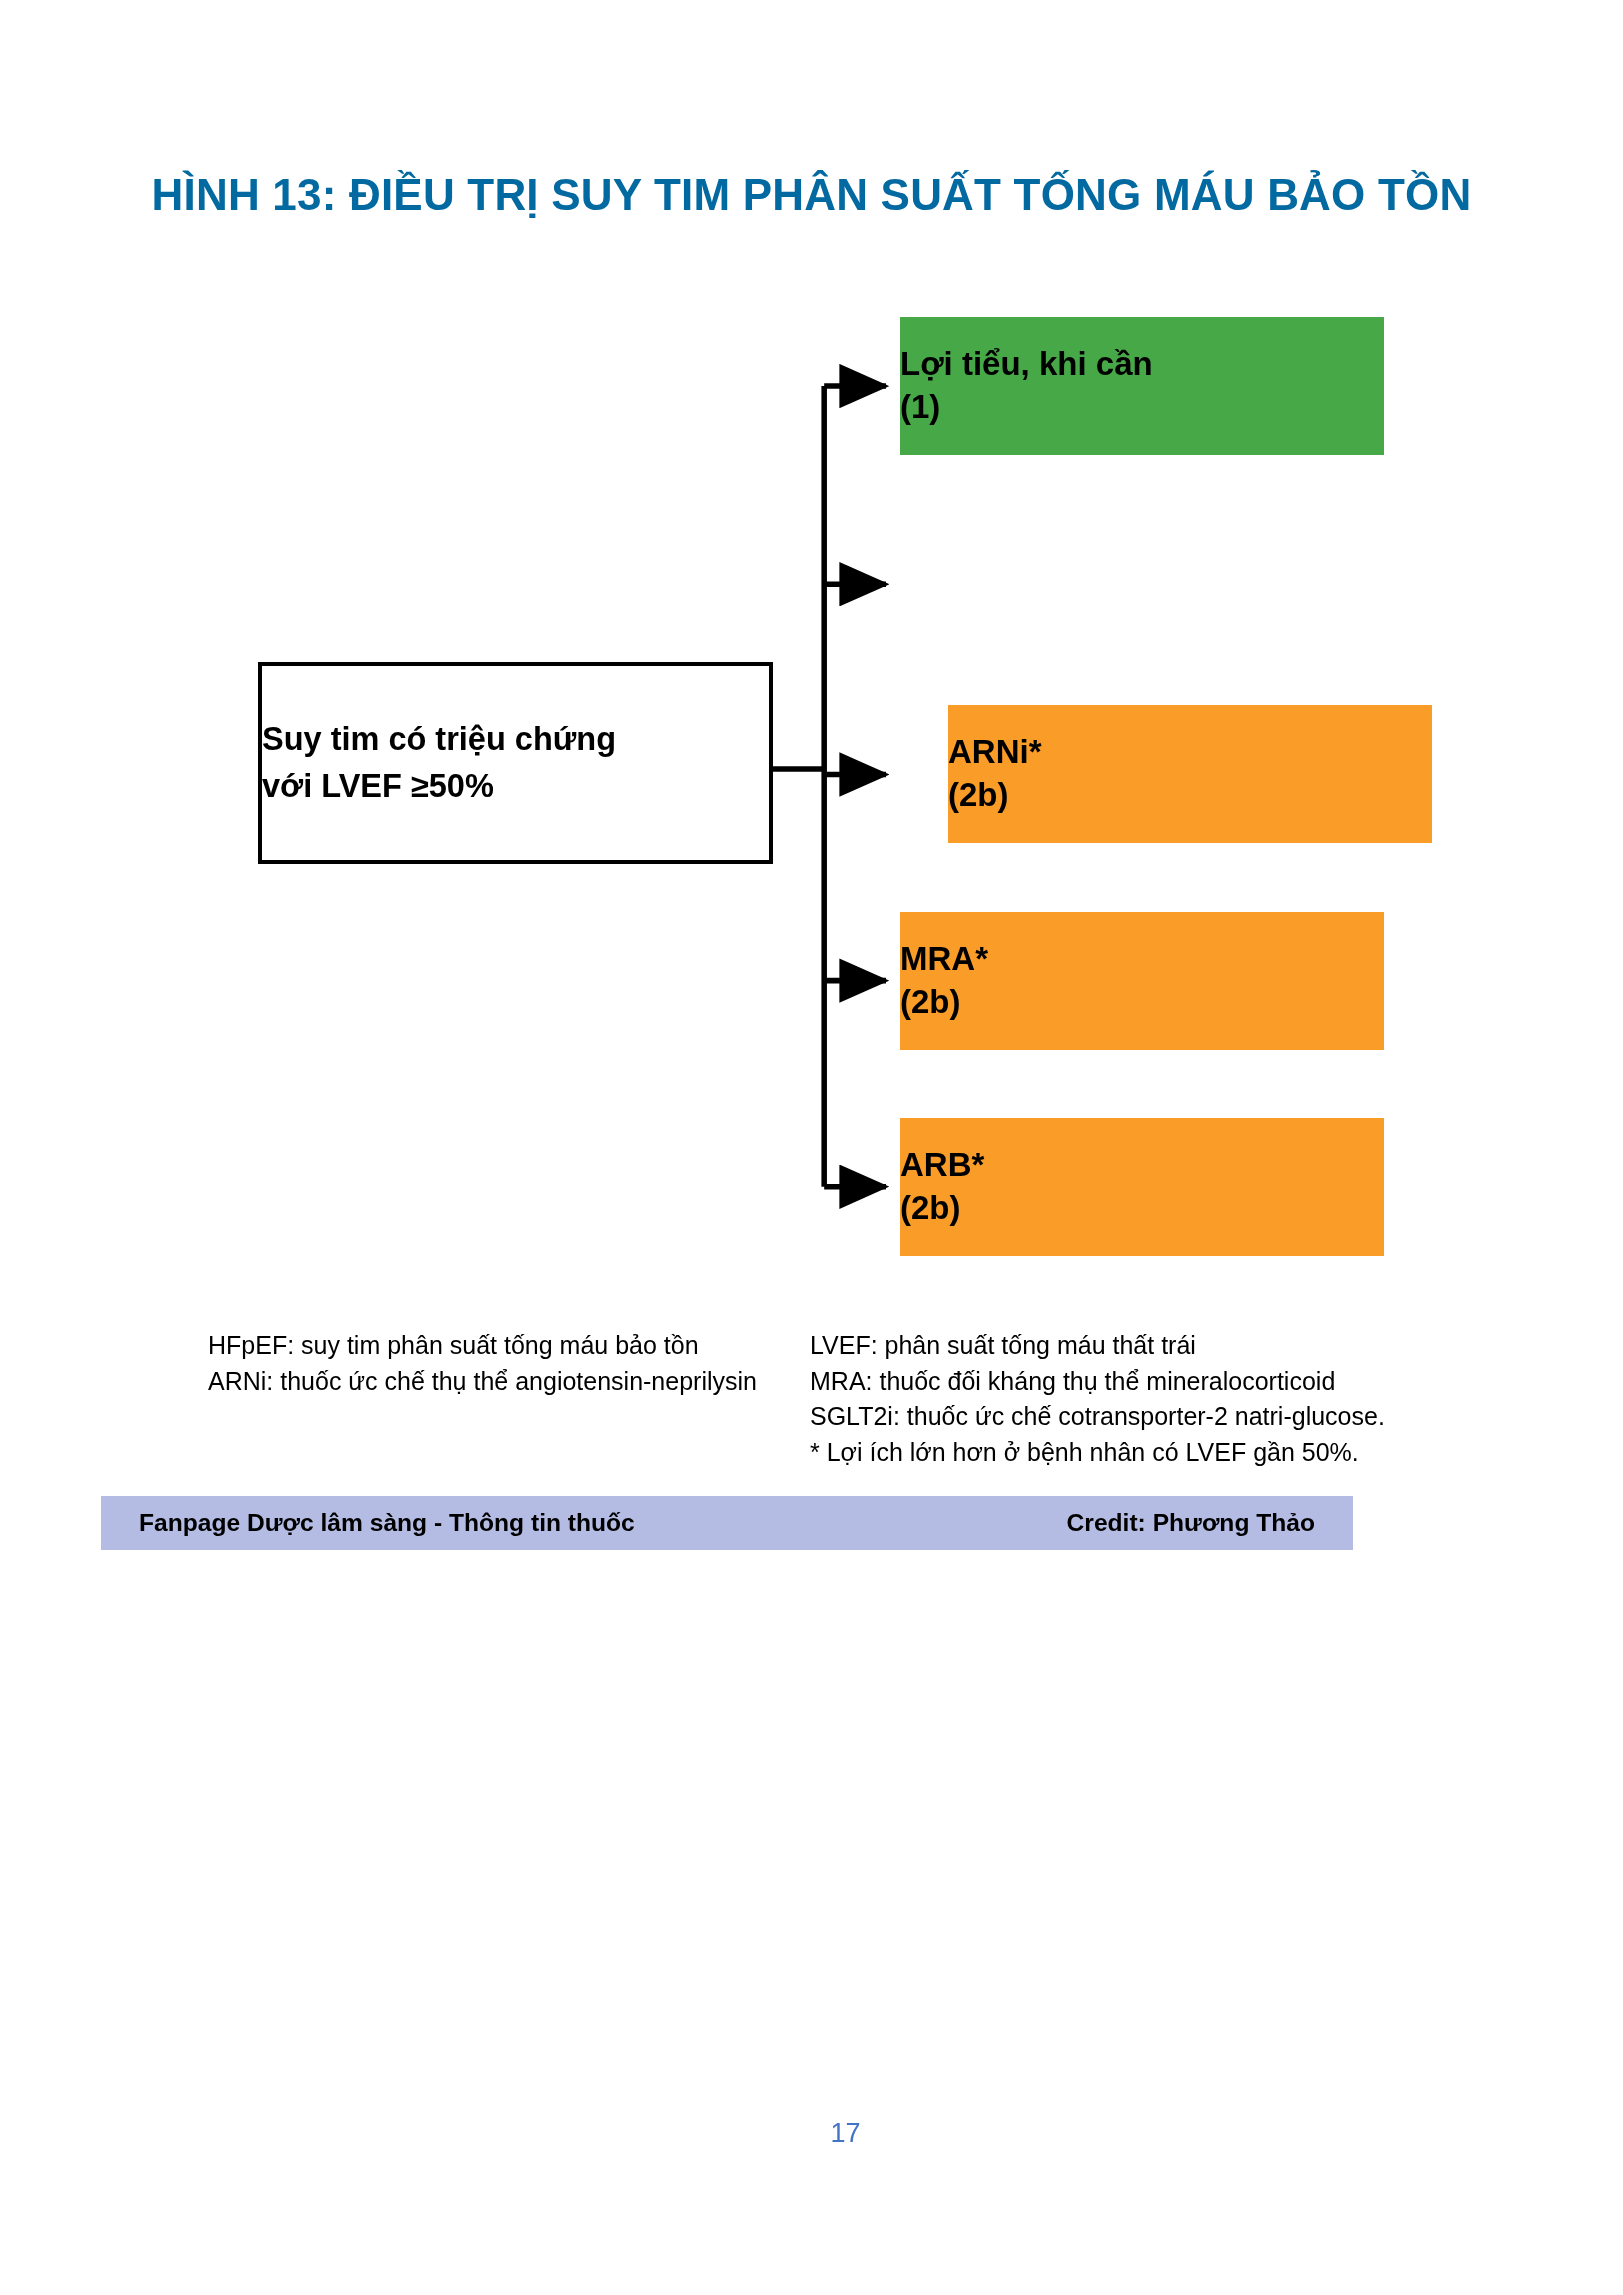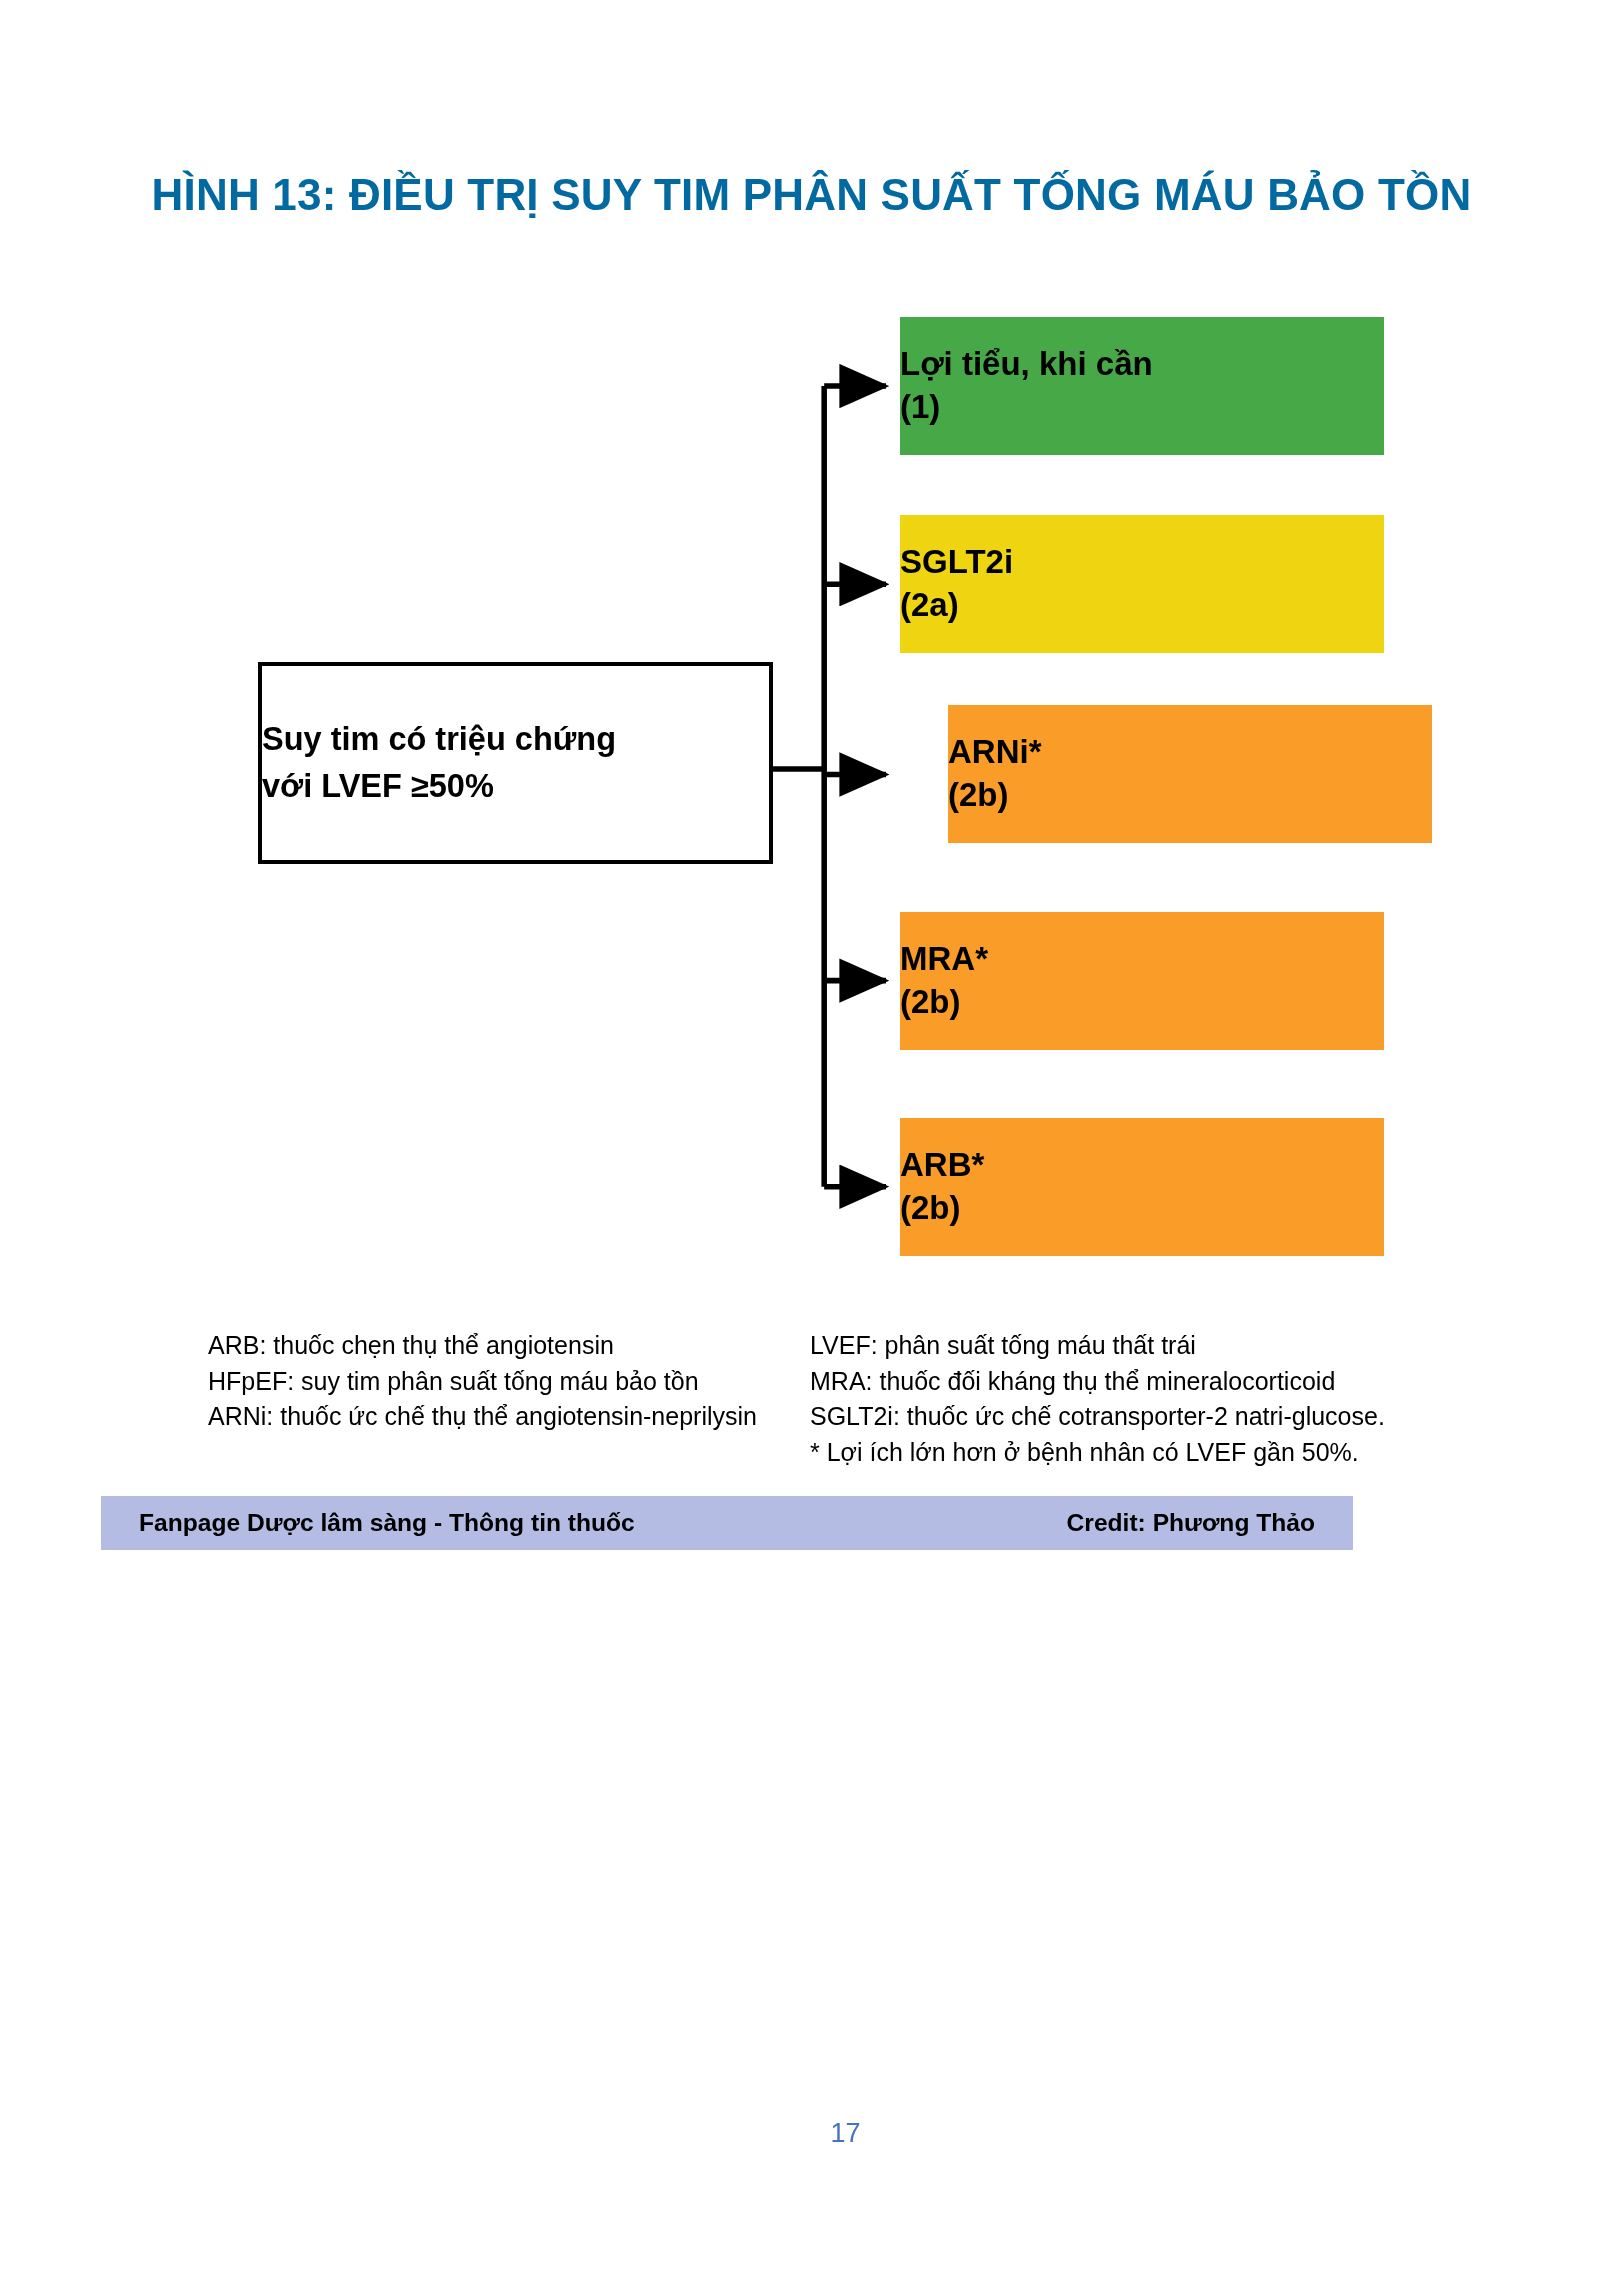--- a/index.html
+++ b/index.html
@@ -175,45 +175,40 @@
     <div class="node" id="node-source">
       <span class="line1">Suy tim có triệu chứng</span>
       <span class="line2">với LVEF ≥50%</span>
     </div>
 
     <div class="node therapy" id="node-diuretic">
       <span class="line1">Lợi tiểu, khi cần</span>
       <span class="line2">(1)</span>
     </div>
 
-    <div class="node therapy" id="node-sglt2i">
-      <span class="line1">SGLT2i</span>
-      <span class="line2">(2a)</span>
-    </div>
 
     <div class="node therapy" id="node-arni">
       <span class="line1">ARNi*</span>
       <span class="line2">(2b)</span>
     </div>
 
     <div class="node therapy" id="node-mra">
       <span class="line1">MRA*</span>
       <span class="line2">(2b)</span>
     </div>
 
     <div class="node therapy" id="node-arb">
       <span class="line1">ARB*</span>
       <span class="line2">(2b)</span>
     </div>
 
   </div>
 
   <div id="legend">
     <div class="legend-col" id="legend-col-left">
-      <span class="legend-line">ARB: thuốc chẹn thụ thể angiotensin</span>
       <span class="legend-line">HFpEF: suy tim phân suất tống máu bảo tồn</span>
       <span class="legend-line">ARNi: thuốc ức chế thụ thể angiotensin-neprilysin</span>
     </div>
     <div class="legend-col" id="legend-col-right">
       <span class="legend-line">LVEF: phân suất tống máu thất trái</span>
       <span class="legend-line">MRA: thuốc đối kháng thụ thể mineralocorticoid</span>
       <span class="legend-line">SGLT2i: thuốc ức chế cotransporter-2 natri-glucose.</span>
       <span class="legend-line">* Lợi ích lớn hơn ở bệnh nhân có LVEF gần 50%.</span>
     </div>
   </div>

